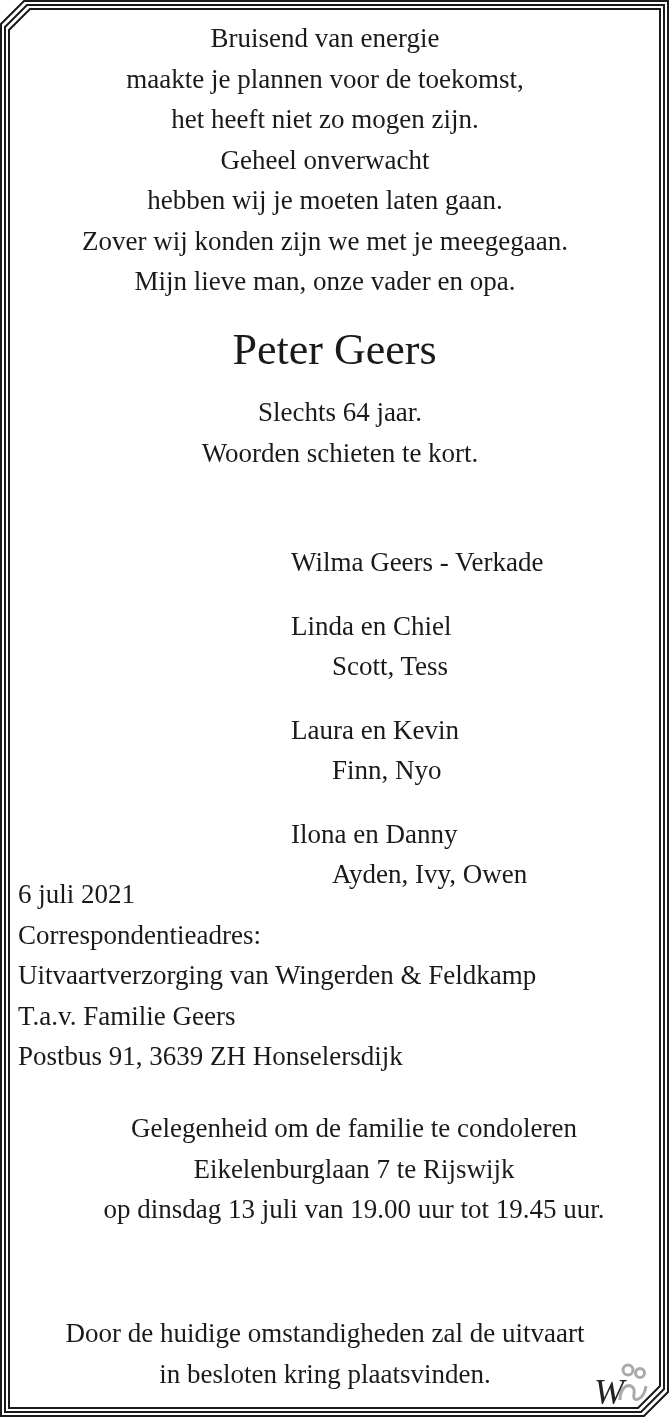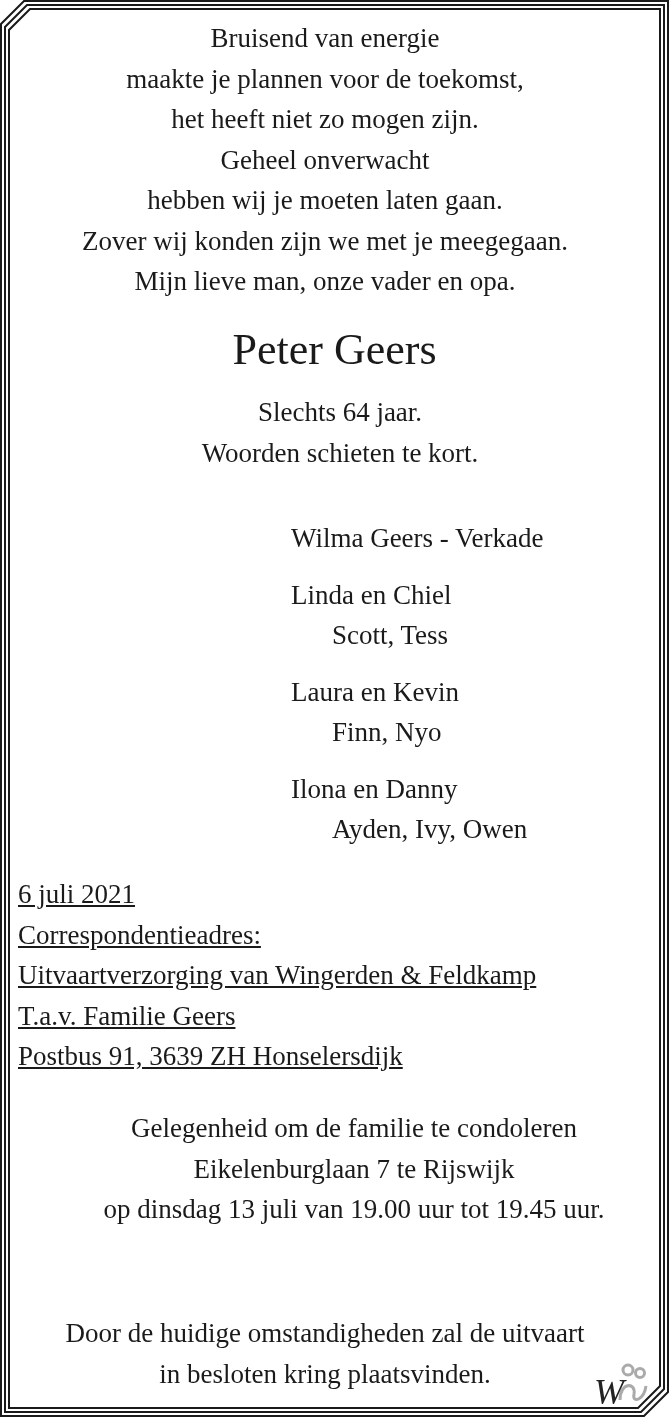--- a/index.html
+++ b/index.html
@@ -3,24 +3,24 @@
 <meta charset="utf-8">
 <style>
   html,body{margin:0;padding:0;background:#fff;}
   body{width:669px;height:1417px;position:relative;overflow:hidden;font-family:"Liberation Serif","DejaVu Serif",serif;color:#1a1a1a;}
   .frame{position:absolute;left:0;top:0;width:669px;height:1417px;}
   .block{position:absolute;left:0;width:650px;text-align:center;font-size:27px;}
   .line{height:40.5px;line-height:40.5px;white-space:nowrap;}
   .name{position:absolute;left:0;width:669px;top:320px;text-align:center;font-size:44px;line-height:60px;}
   .family{position:absolute;left:291px;top:518px;font-size:27px;}
   .fam-row{line-height:40px;white-space:nowrap;}
-  .fam-grp{margin-bottom:17px;}
+  .fam-grp{margin-bottom:17px;margin-top:24px;}
   .kids{padding-left:41px;}
   .left{position:absolute;left:18px;top:874px;font-size:27px;}
-  .left .line{height:40.5px;line-height:40.5px;text-decoration:underline;}
+  .left .line{height:40.5px;line-height:40.5px;}
   .logo{position:absolute;left:590px;top:1360px;width:60px;height:50px;}
 </style>
 </head>
 <body>
 
 <svg class="frame" viewBox="0 0 669 1417" xmlns="http://www.w3.org/2000/svg">
   <g fill="none" stroke="#1a1a1a" stroke-width="2">
     <polygon points="24,1 668,1 668,1392 644,1416 1,1416 1,24"></polygon>
     <polygon points="27,5 664,5 664,1389 641,1412 5,1412 5,27"></polygon>
     <polygon points="30,9 660,9 660,1386 638,1408 9,1408 9,30"></polygon>

